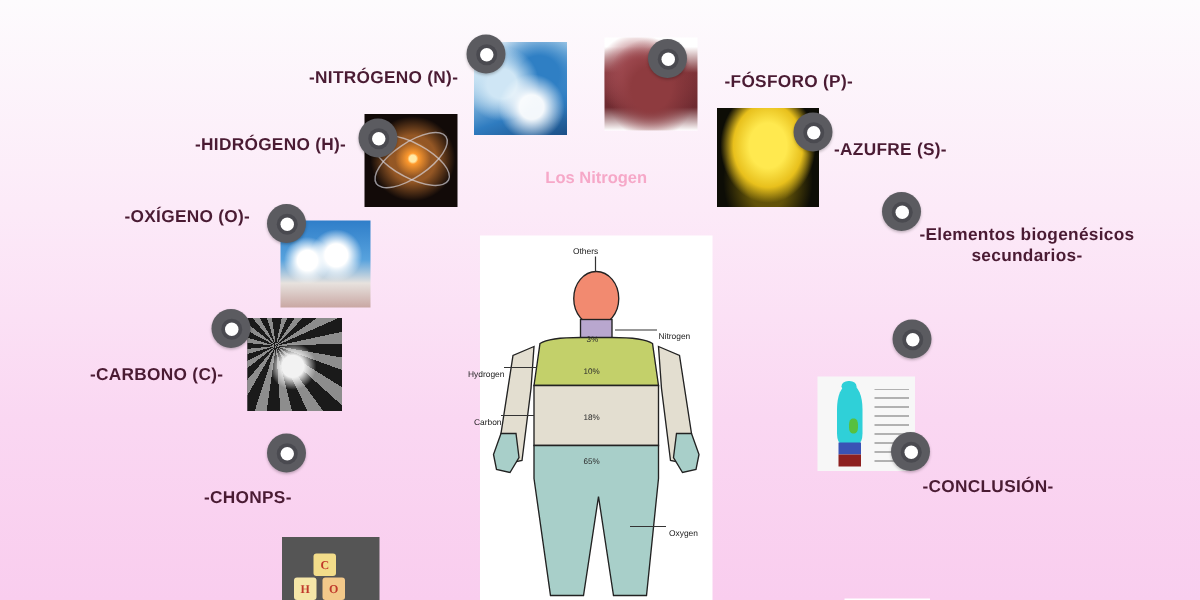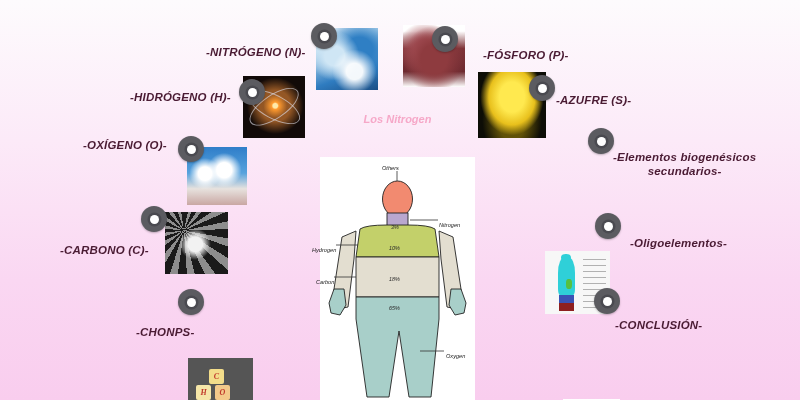--- a/index.html
+++ b/index.html
@@ -2,21 +2,21 @@
 <html><head>
 <meta charset="utf-8">
 <style>
   html,body{margin:0;padding:0;}
   body{
     width:800px;height:400px;overflow:hidden;
     font-family:"Liberation Sans",sans-serif;
     background:linear-gradient(180deg,#fdfbfd 0%,#fceaf8 35%,#fad7f2 70%,#f9cdee 100%);
     position:relative;
   }
-  .canvas{position:absolute;inset:0;font-style:italic;}
+  .canvas{position:absolute;inset:0;}
 
   
   .label{
     position:absolute;
     color:#4a1b33;
     font-weight:bold;
     font-size:11.5px;
     letter-spacing:.2px;
     line-height:1.25;
     white-space:pre-line;
@@ -235,21 +235,20 @@
   <div class="thumb g-secondary" style="left:545px;top:127px;width:65px;height:63px;">
     <div class="head"></div>
     <div class="figure"></div>
     <div class="organ"></div>
     <div class="legs"></div>
     <div class="boots"></div>
     <div class="ruleset"></div>
   </div>
   <div class="badge" style="left:588px;top:128px;"></div>
 
-  <div class="label" style="left:630px;top:236px;">-Oligoelementos-</div>
   <div class="thumb g-oligo" style="left:563px;top:212px;width:57px;height:60px;">
     
     
     
     
     
     
     
     
     

